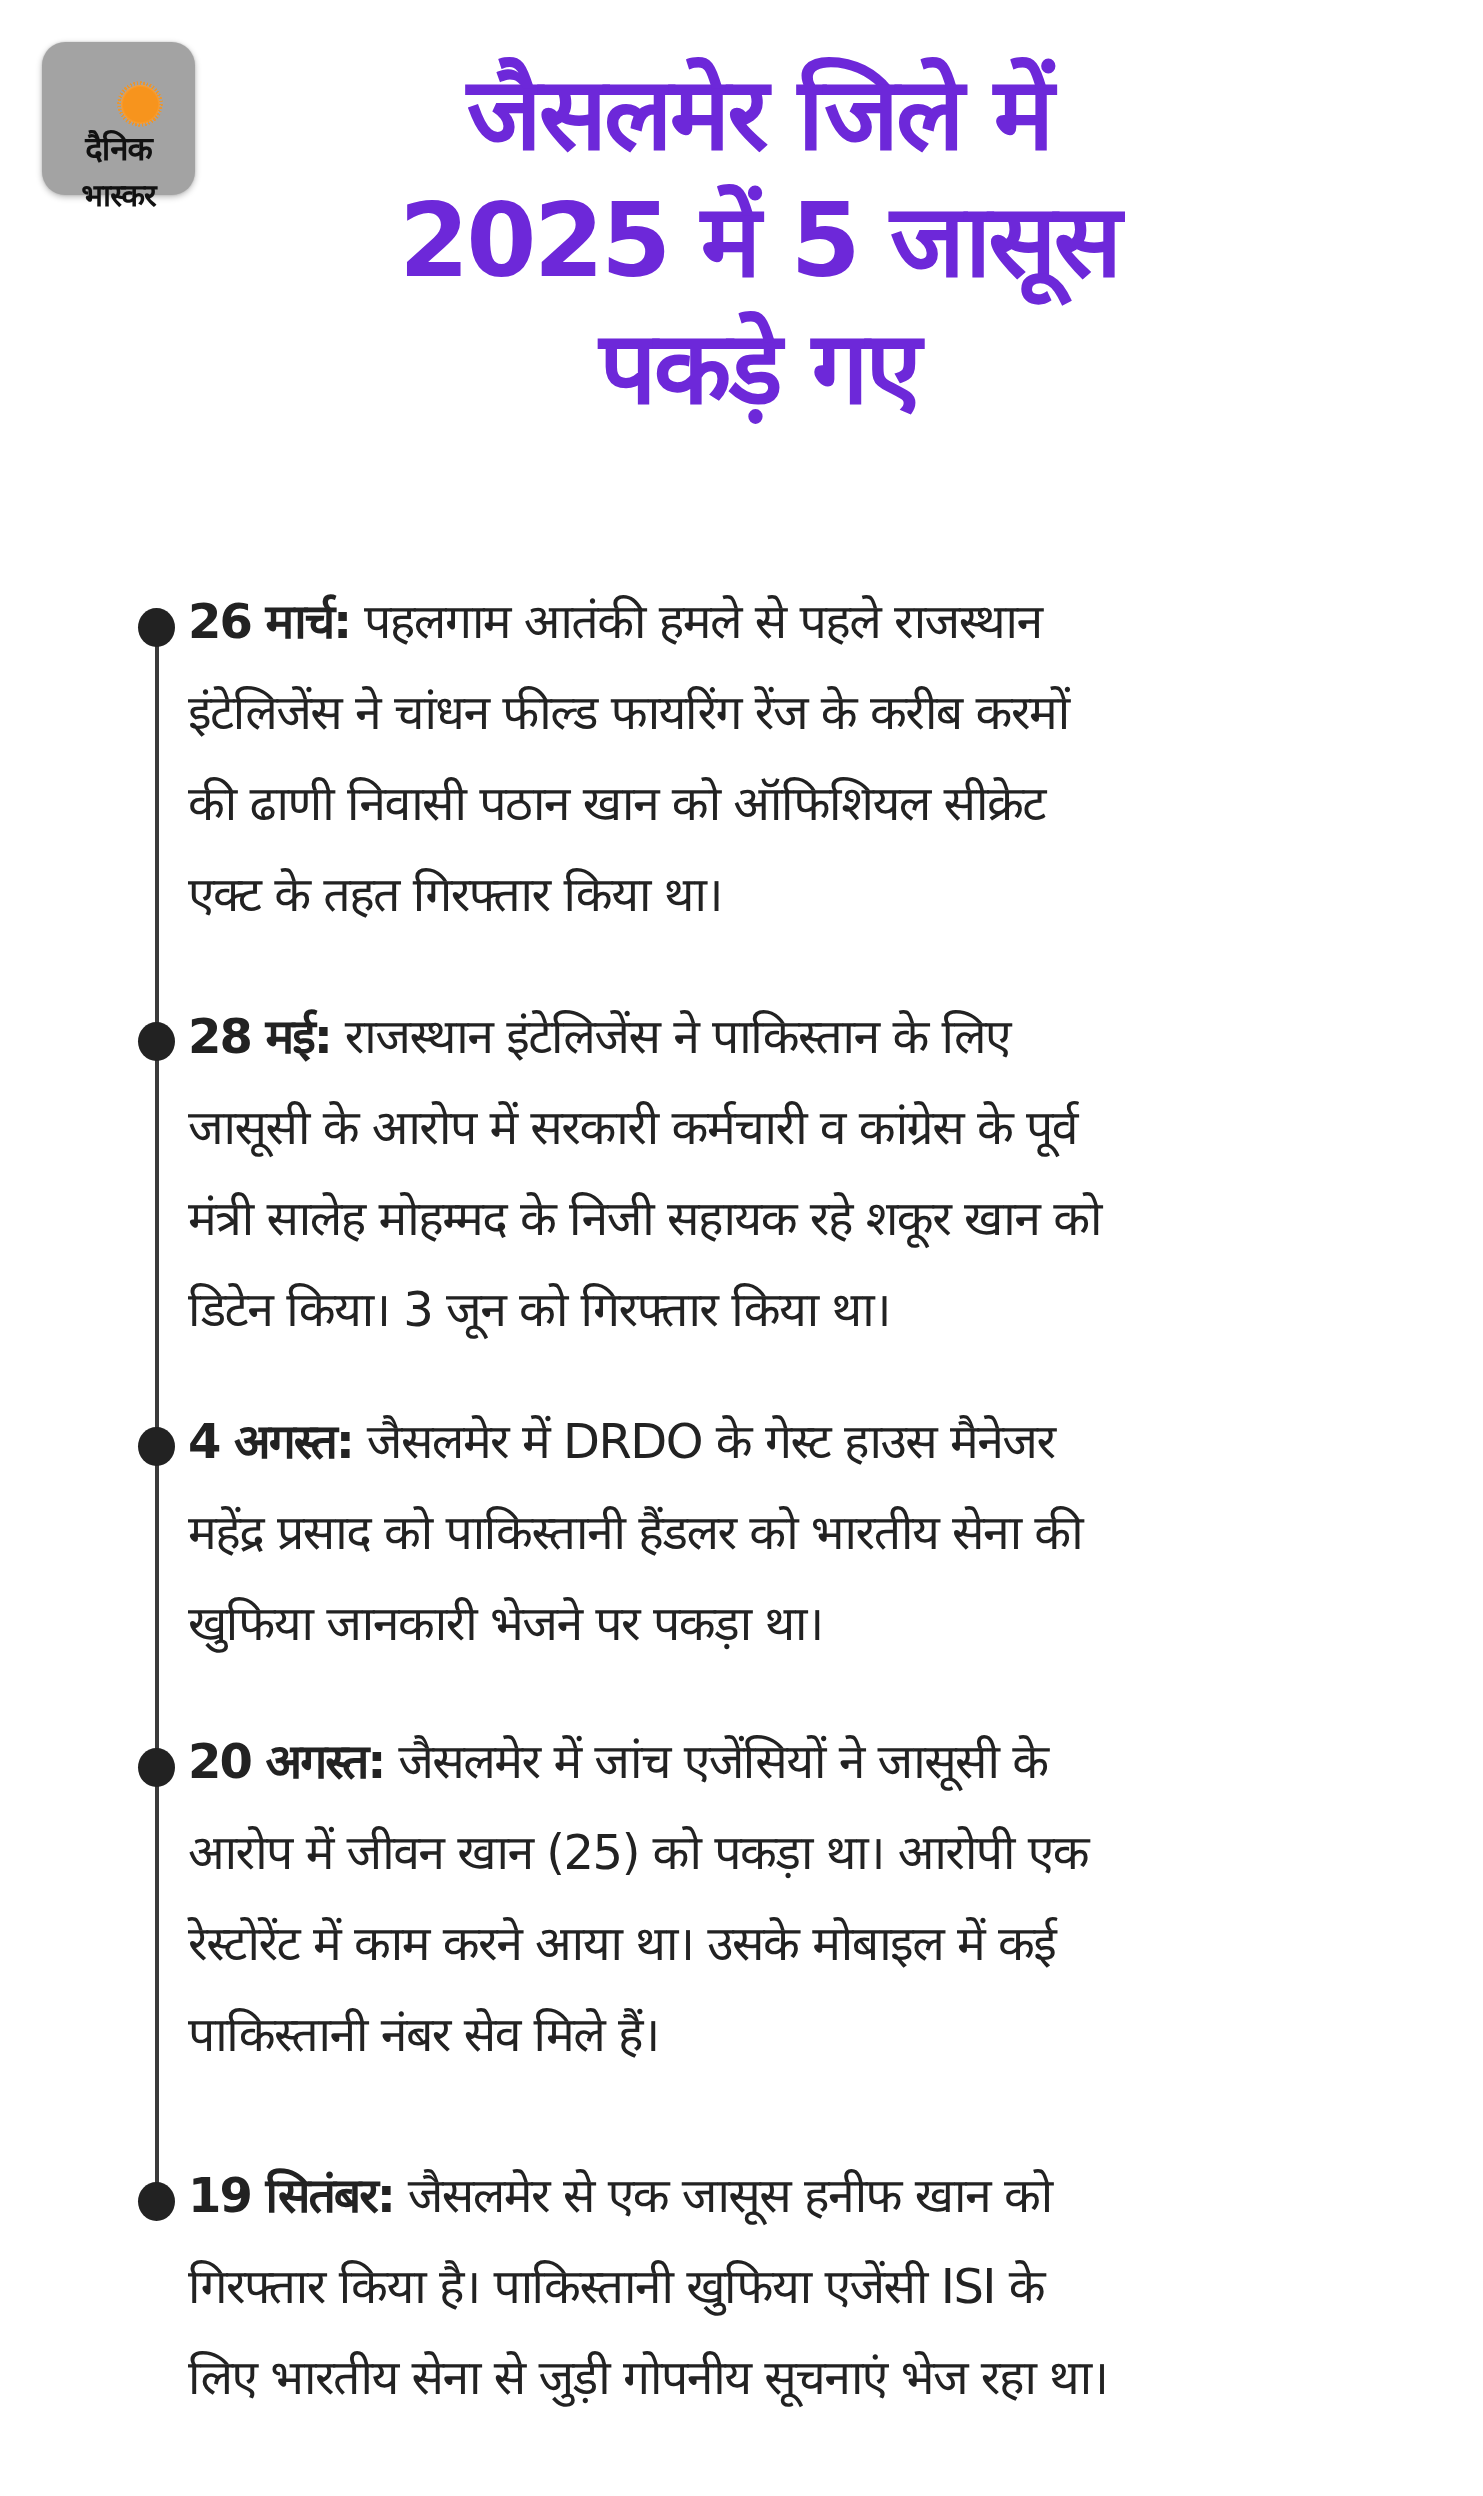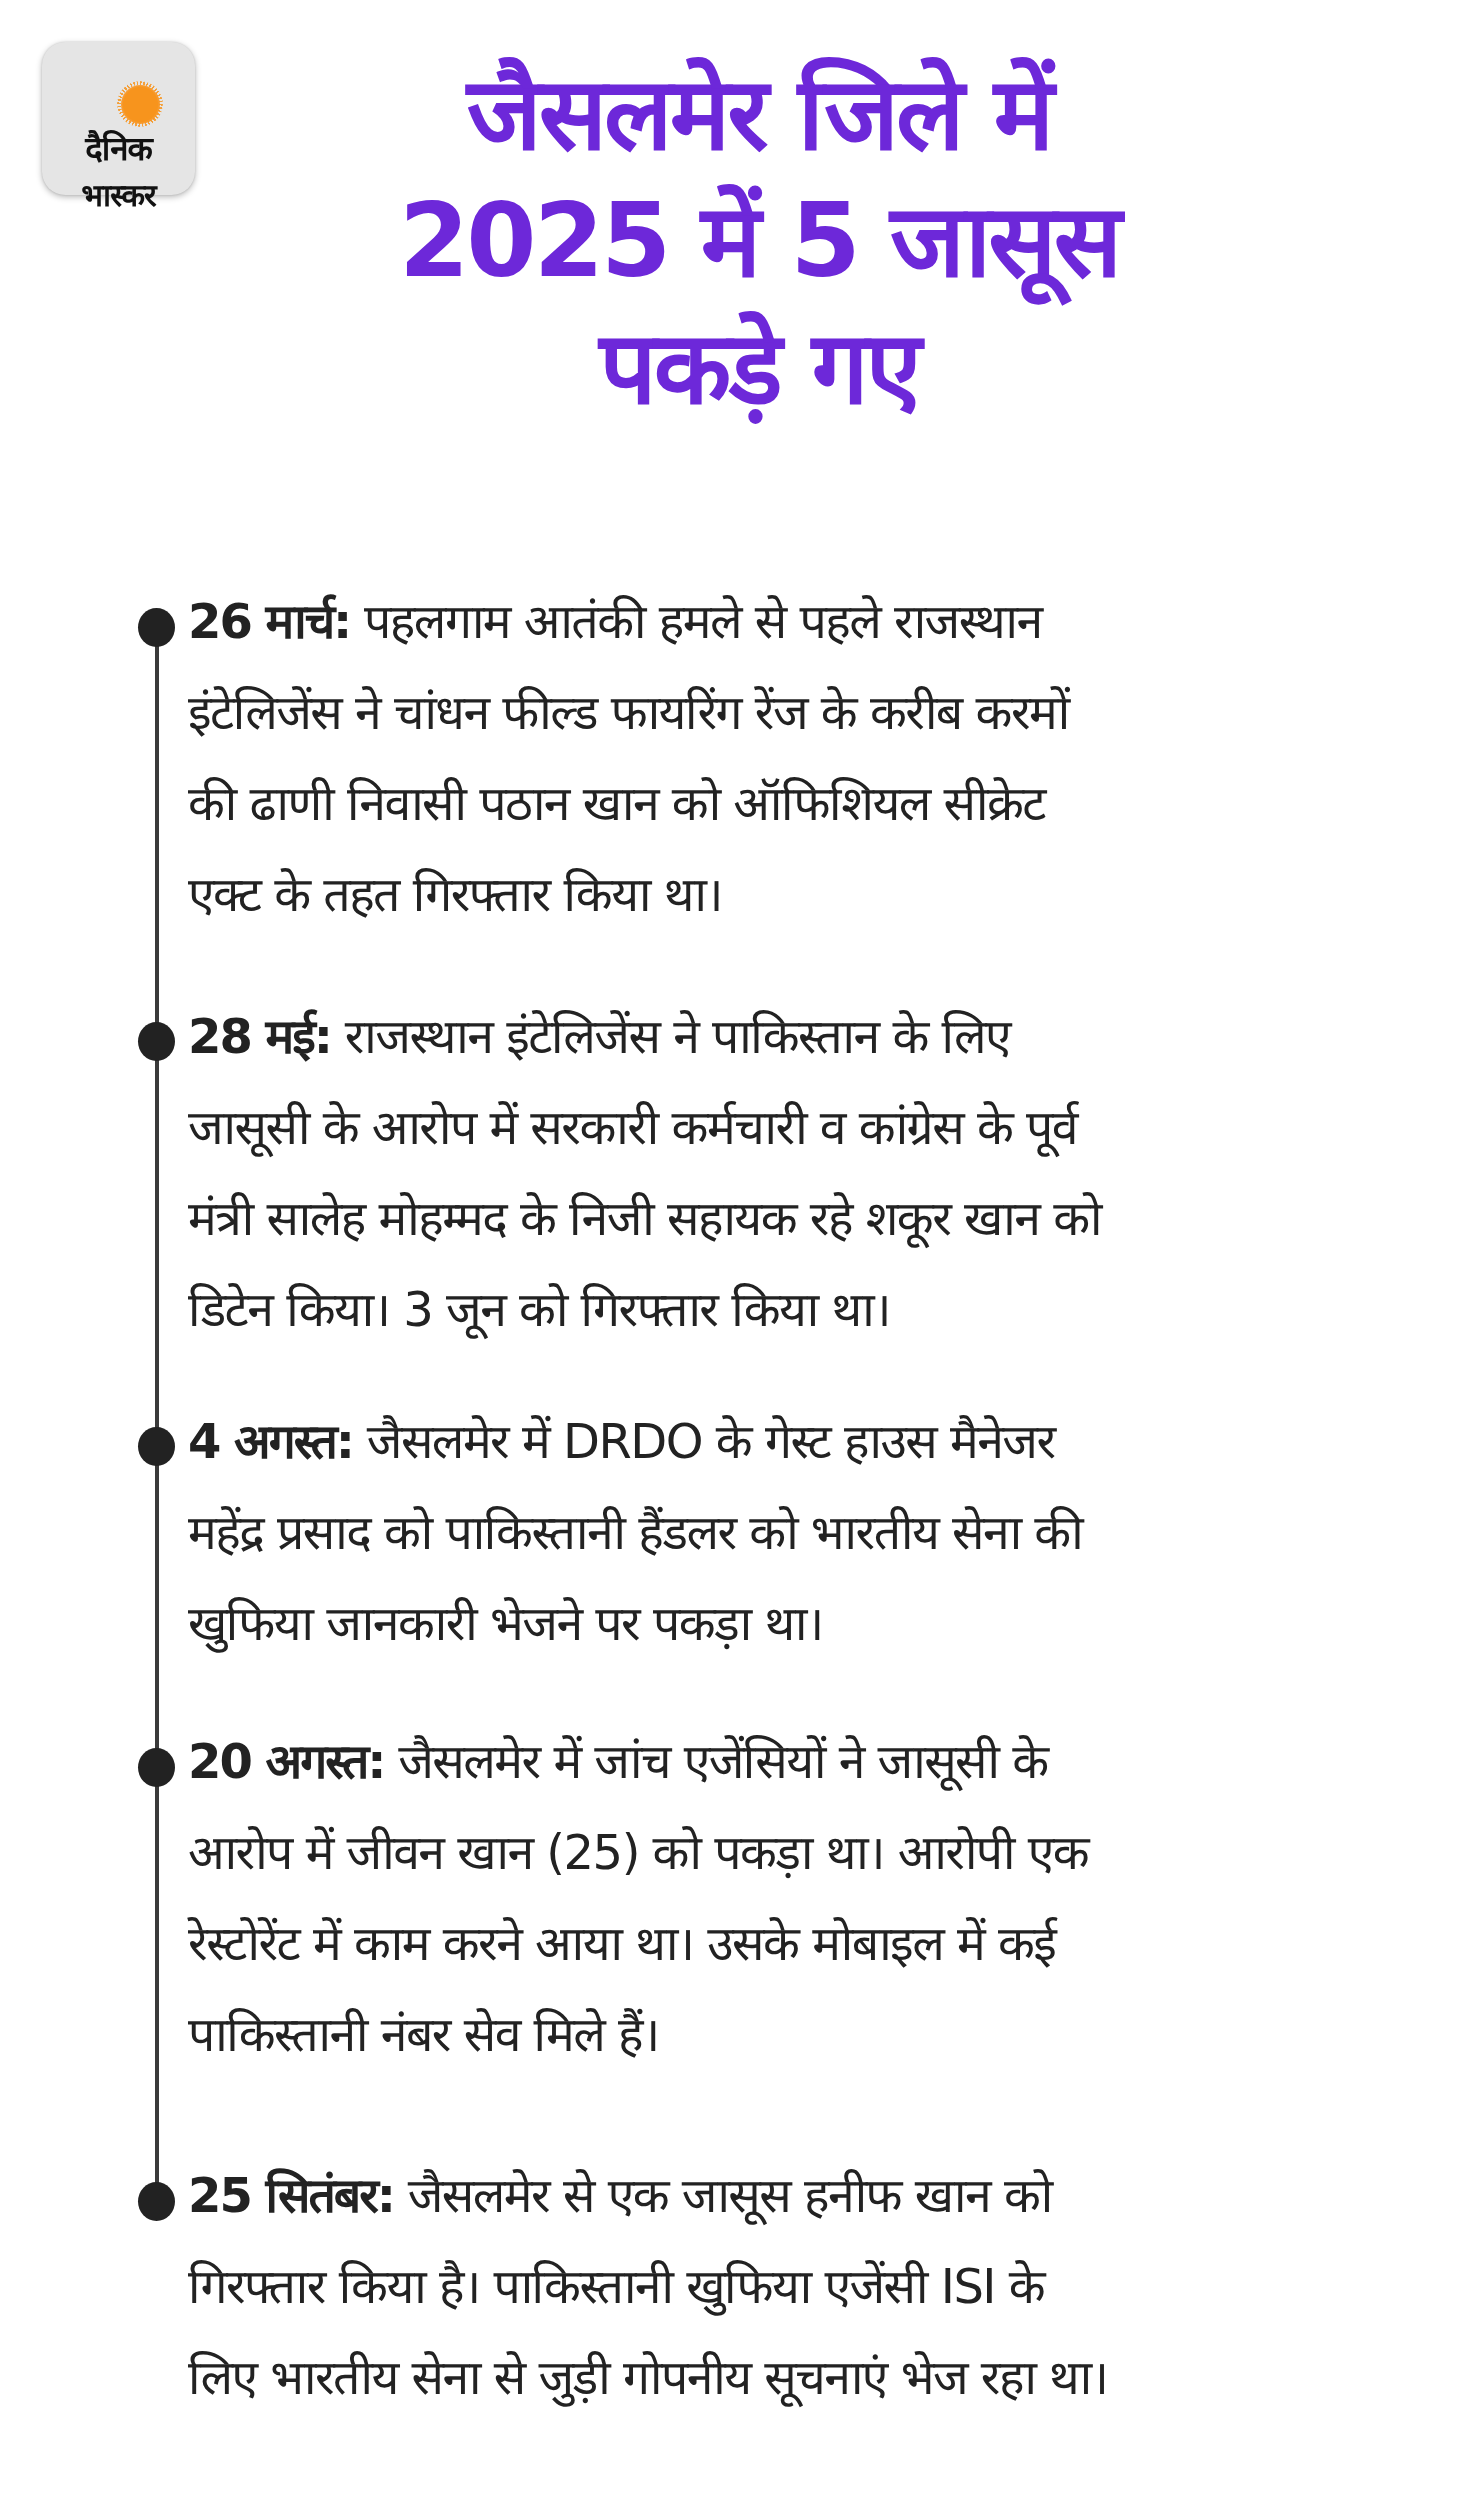--- a/index.html
+++ b/index.html
@@ -14,21 +14,21 @@
     overflow: hidden;
     font-family: "DejaVu Sans", "Liberation Sans", sans-serif;
   }
   .logo {
     position: absolute;
     left: 42px;
     top: 42px;
     width: 153px;
     height: 153px;
     border-radius: 23.4px;
-    background: #e5e5e5;
+    background: #a3a3a3;
     box-shadow: 0 2px 5.9px rgba(0,0,0,0.28), 0 0 2px rgba(0,0,0,0.15);
   }
   .logo .sun {
     position: absolute;
     left: 98px;
     top: 62px;
     width: 39px;
     height: 39px;
     margin-left: -19.5px;
     margin-top: -19.5px;
@@ -168,19 +168,19 @@
       <span class="ln"><span class="date">20 अगस्त:</span><span> जैसलमेर में जांच एजेंसियों ने जासूसी के</span></span>
       <span class="ln">आरोप में जीवन खान (25) को पकड़ा था। आरोपी एक</span>
       <span class="ln">रेस्टोरेंट में काम करने आया था। उसके मोबाइल में कई</span>
       <span class="ln">पाकिस्तानी नंबर सेव मिले हैं।</span>
     </div>
   </div>
 
   <div class="entry">
     <div class="dot" style="top:2182px;"></div>
     <div class="text" style="top:2150px;">
-      <span class="ln"><span class="date">25 सितंबर:</span><span> जैसलमेर से एक जासूस हनीफ खान को</span></span>
+      <span class="ln"><span class="date">19 सितंबर:</span><span> जैसलमेर से एक जासूस हनीफ खान को</span></span>
       <span class="ln">गिरफ्तार किया है। पाकिस्तानी खुफिया एजेंसी ISI के</span>
       <span class="ln">लिए भारतीय सेना से जुड़ी गोपनीय सूचनाएं भेज रहा था।</span>
     </div>
   </div>
 </div>
 
 
 </body></html>

